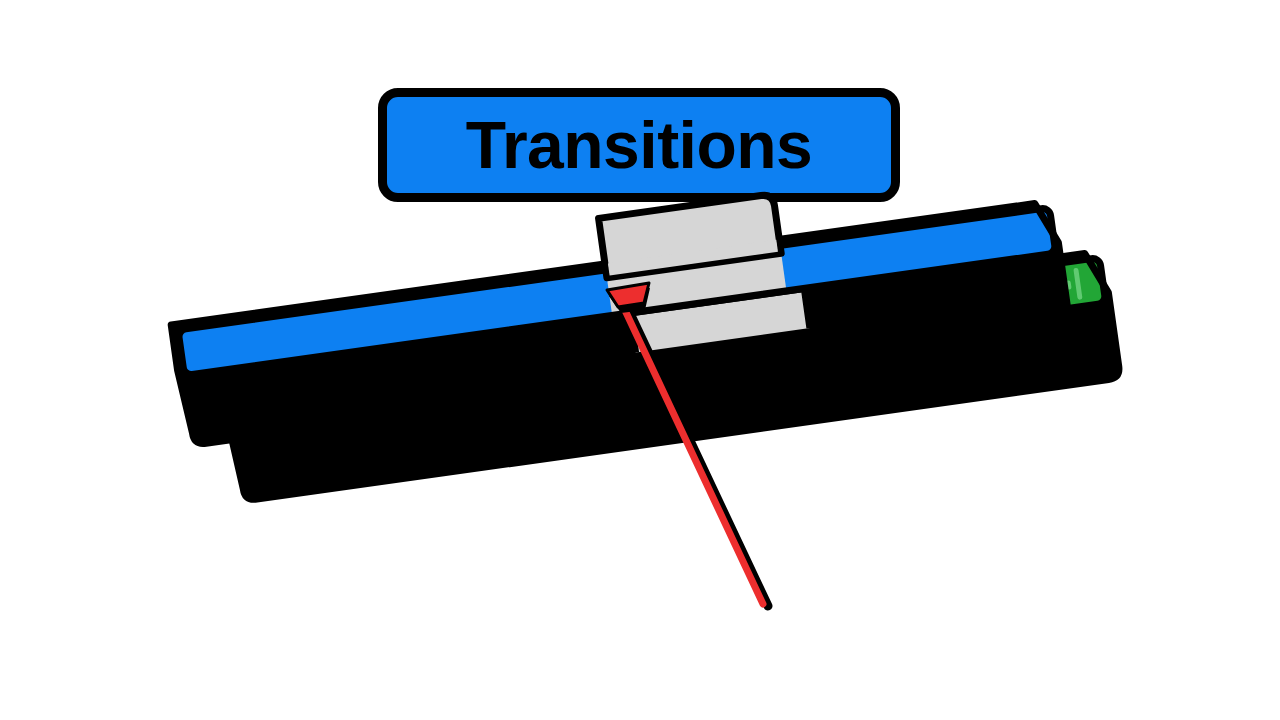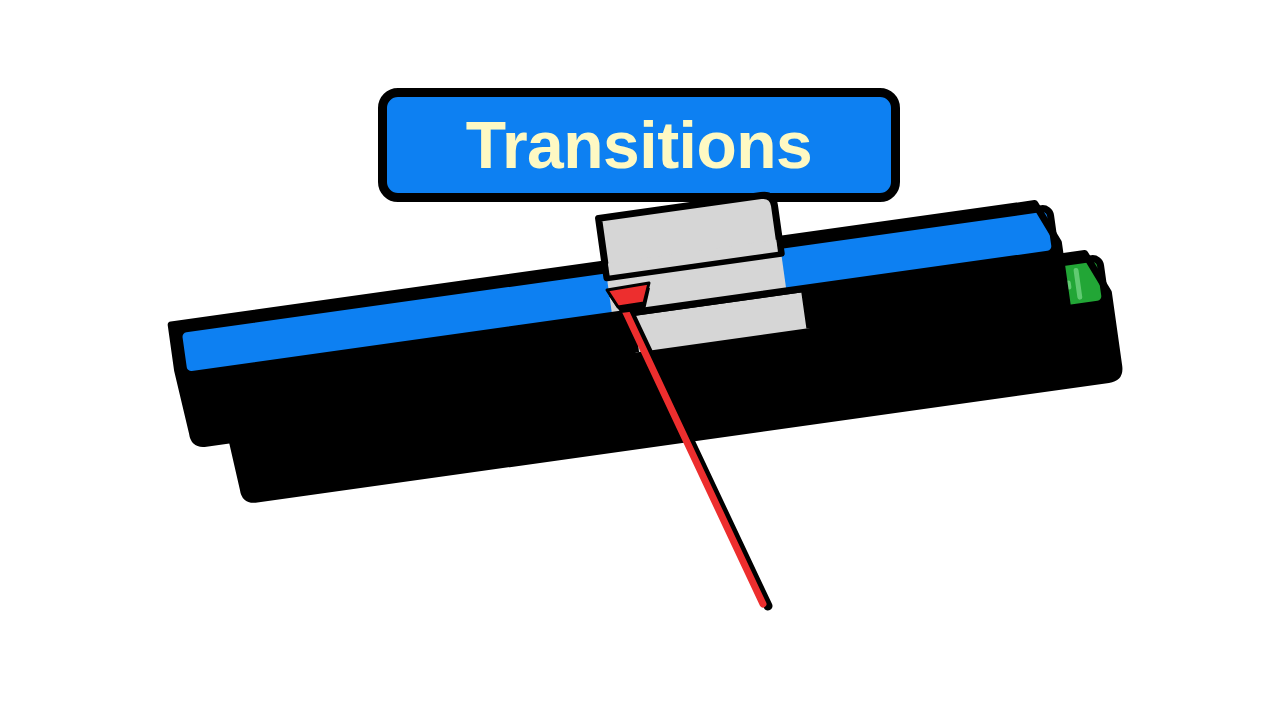--- a/index.html
+++ b/index.html
@@ -31,21 +31,21 @@
     height: 114px;
     box-sizing: border-box;
     background: #0D80F2;
     border: 9px solid #000000;
     border-radius: 20px;
     display: flex;
     align-items: center;
     justify-content: center;
   }
   .title-text {
-    color: #fef9c3;
+    color: #000000;
     font-family: "Liberation Sans", sans-serif;
     font-size: 66px;
     font-weight: bold;
     letter-spacing: -0.5px;
     line-height: 1;
     white-space: nowrap;
     user-select: none;
   }
 
   

